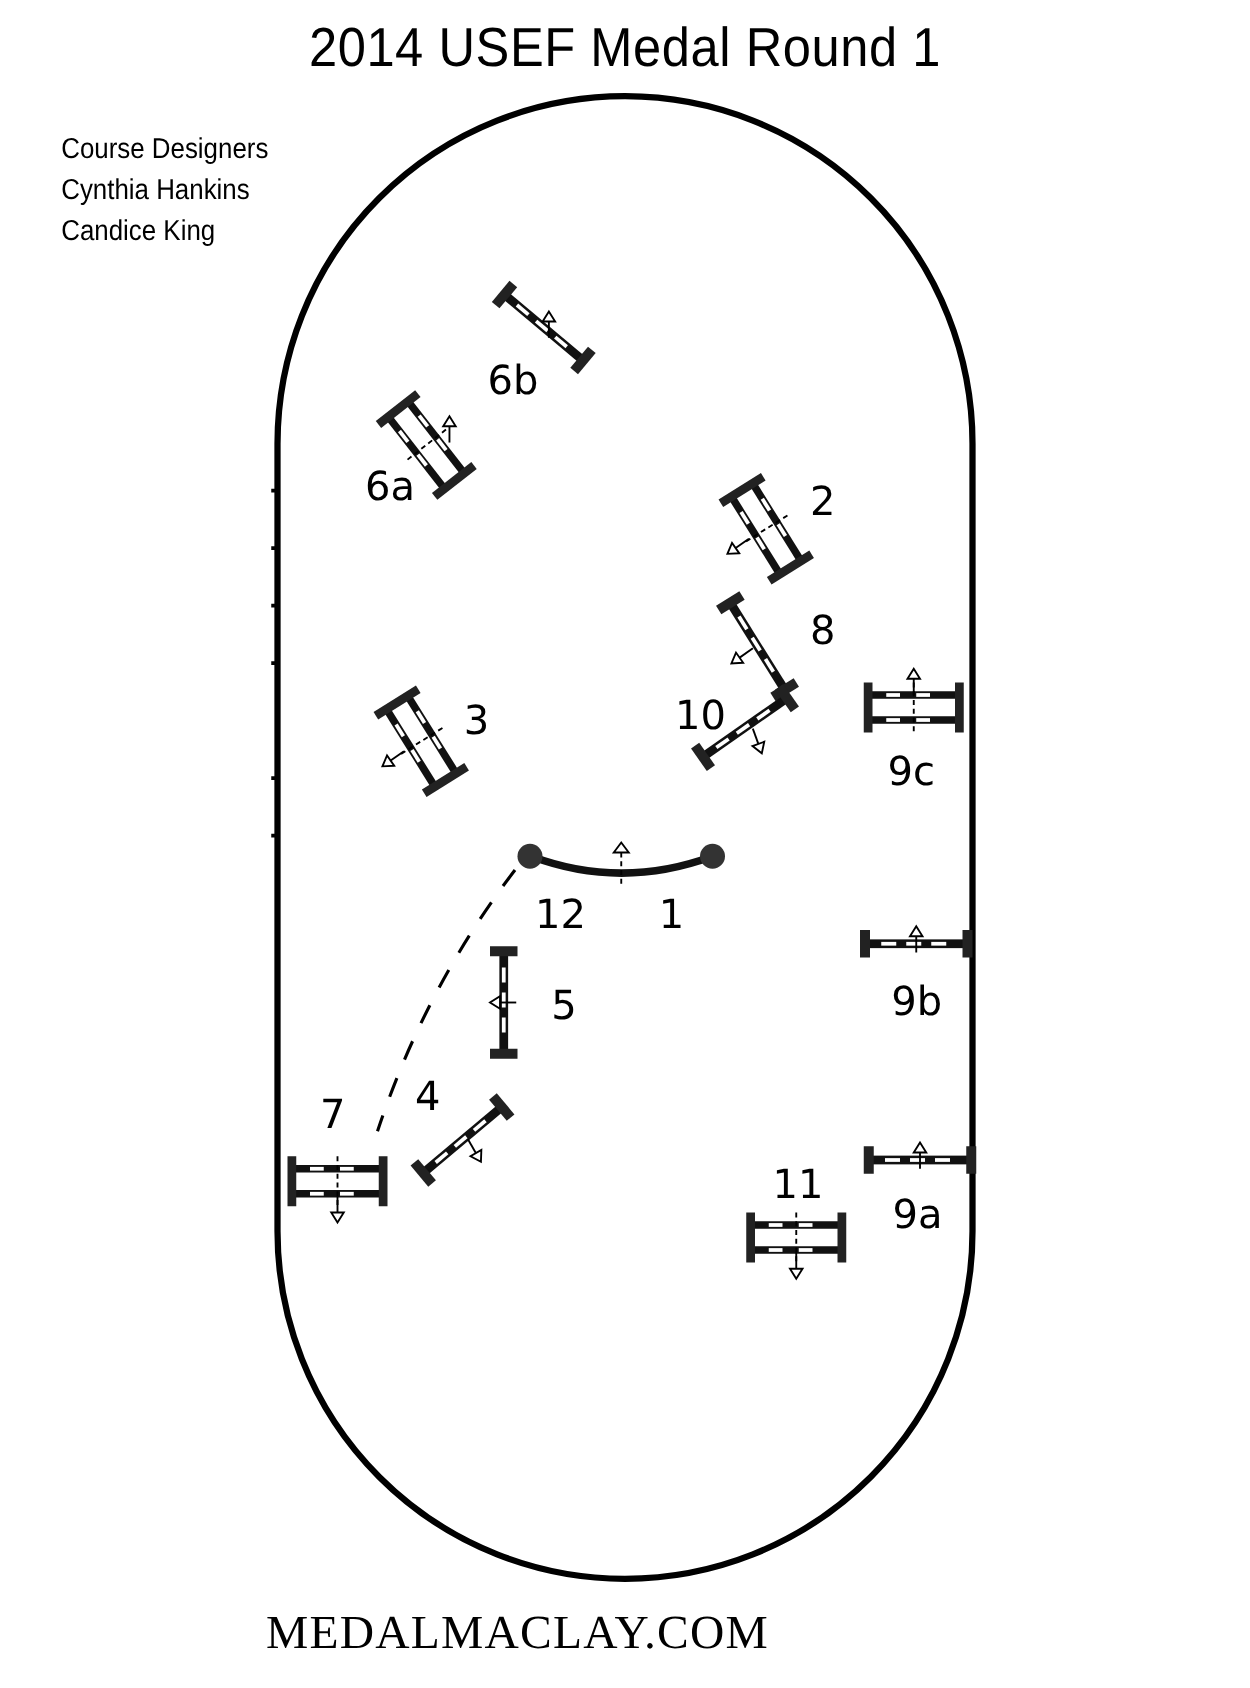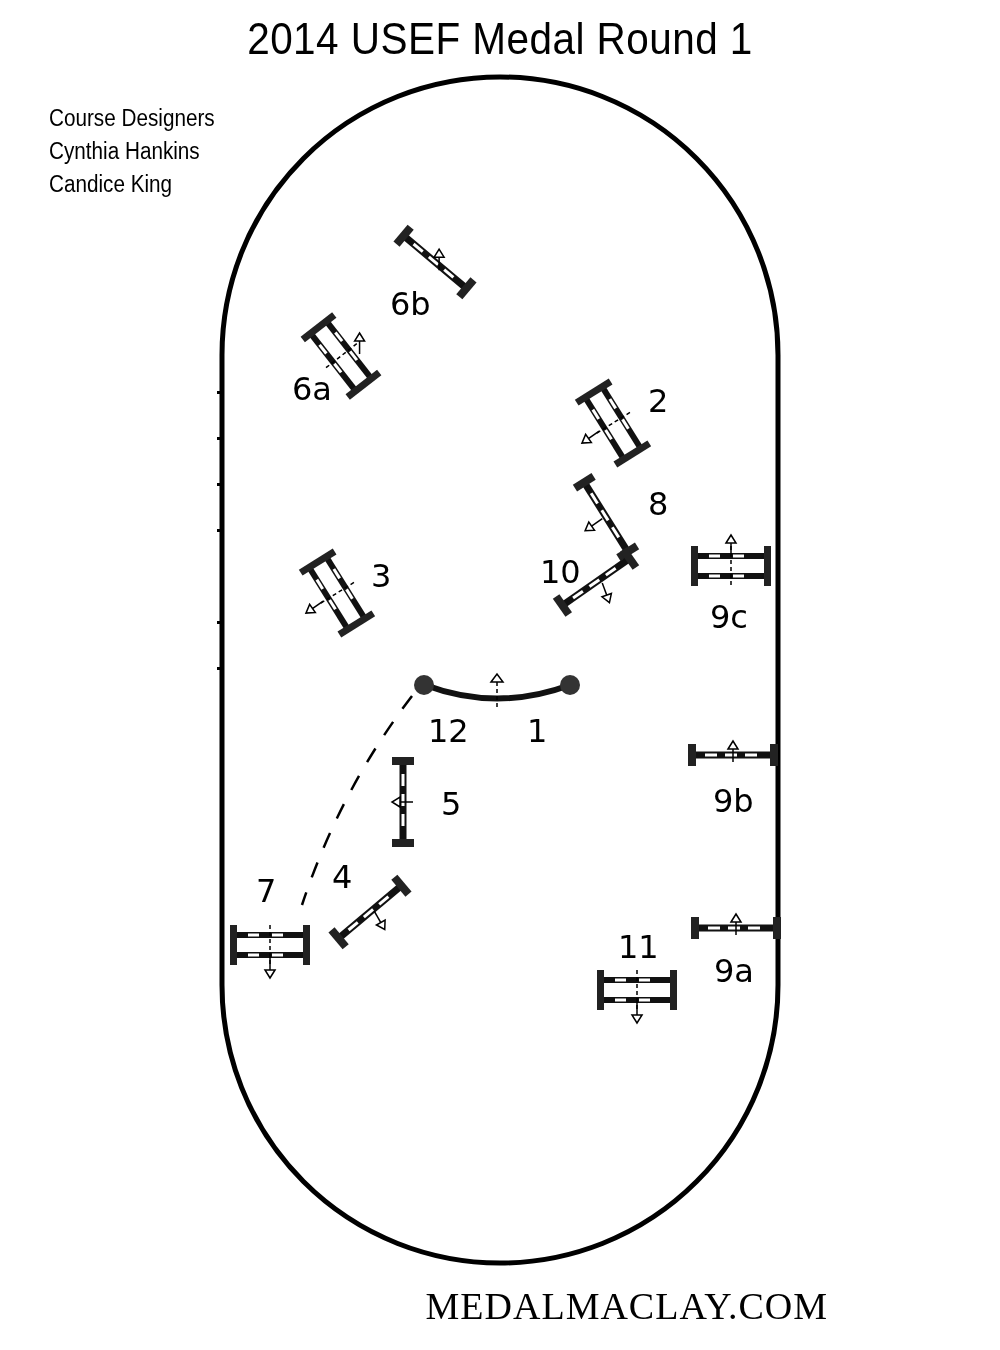--- a/index.html
+++ b/index.html
@@ -1,19 +1,19 @@
 <!DOCTYPE html>
 <html><head>
 <meta charset="utf-8">
 <style>
   html, body { margin: 0; padding: 0; background: #ffffff; }
   body { width: 1000px; height: 1350px; position: relative; overflow: hidden; font-family: "Liberation Sans", sans-serif; color: #000; }
   .title { position: absolute; left: 0; top: 14px; width: 1000px; text-align: center; font-family: "Liberation Sans", sans-serif; font-size: 44px; letter-spacing: 0.5px; transform: scaleX(0.92); }
   .designers { position: absolute; left: 49px; top: 102px; font-size: 23px; line-height: 33px; transform-origin: left top; transform: scaleX(0.9); }
-  .footer { position: absolute; left: 0; top: 1284px; width: 828px; text-align: right; font-family: "Liberation Serif", serif; font-size: 38px; letter-spacing: 1px; }
+  .footer { position: absolute; left: 0; top: 1284px; width: 828px; text-align: center; font-family: "Liberation Serif", serif; font-size: 38px; letter-spacing: 1px; }
   svg.arena { position: absolute; left: 0; top: 0; }
   .lbl { font-family: "DejaVu Sans", sans-serif; font-size: 32px; fill: #000; }
 </style>
 </head>
 <body>
 
 <div class="title">2014 USEF Medal Round 1</div>
 
 <div class="designers">
   <div>Course Designers</div>

